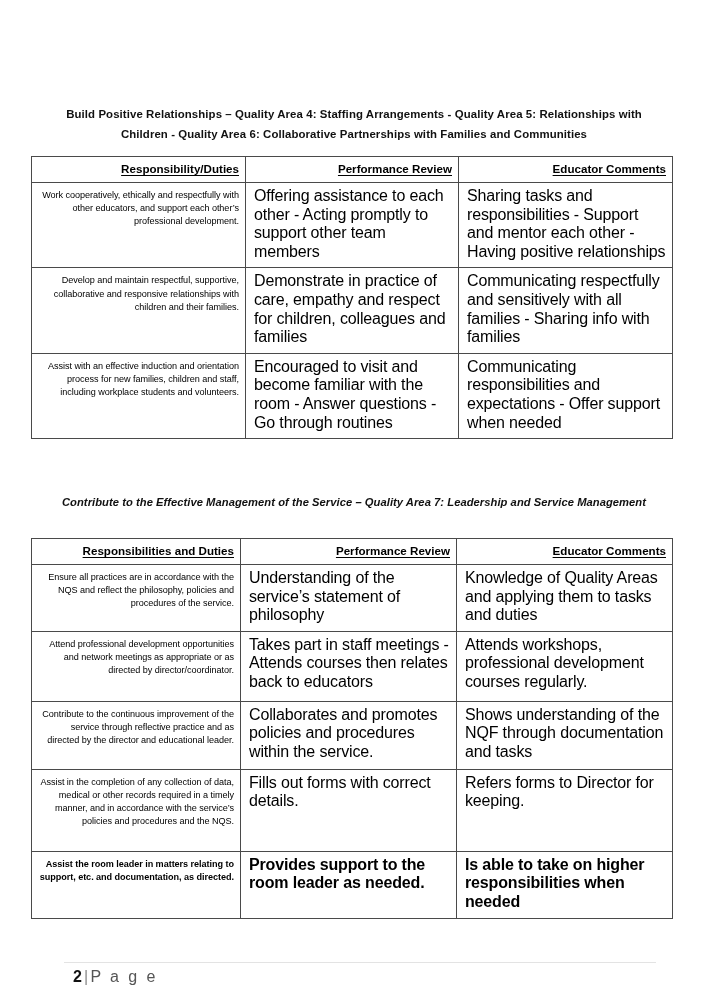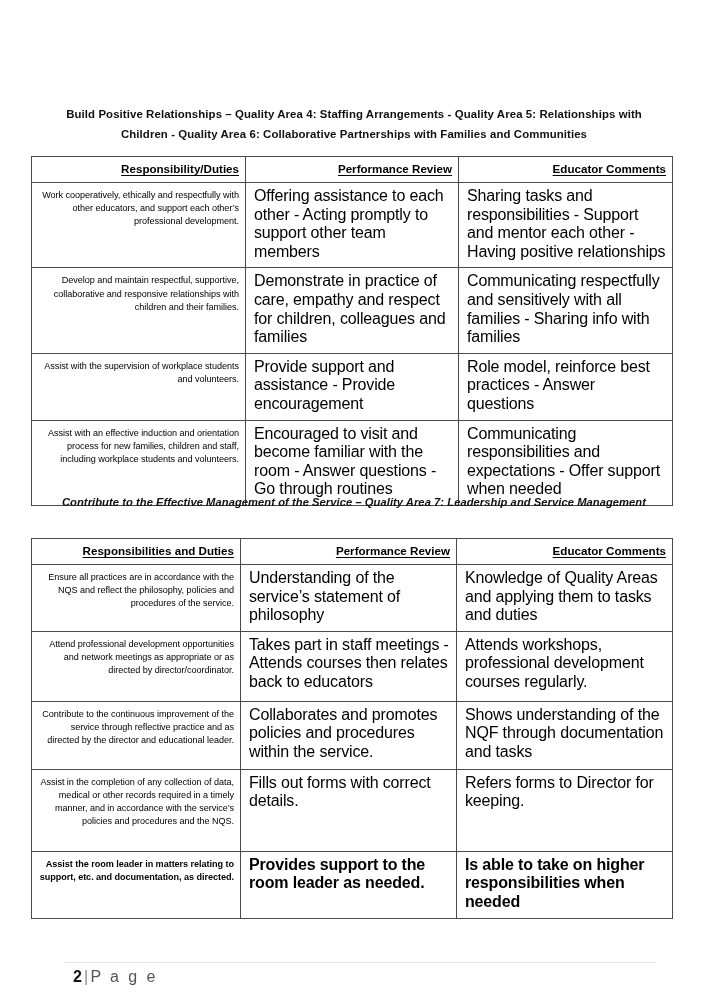--- a/index.html
+++ b/index.html
@@ -193,25 +193,20 @@
       <tr class="r1">
         <td class="col-duty">Work cooperatively, ethically and respectfully with other educators, and support each other’s professional development.</td>
         <td class="col-review">Offering assistance to each other -  Acting promptly to support other team members</td>
         <td class="col-comments">Sharing tasks and responsibilities -  Support and mentor each other - Having positive relationships</td>
       </tr>
       <tr class="r2">
         <td class="col-duty">Develop and maintain respectful, supportive, collaborative and responsive relationships with children and their families.</td>
         <td class="col-review">Demonstrate in practice of care, empathy and respect for children, colleagues and families</td>
         <td class="col-comments">Communicating respectfully and sensitively with all families - Sharing info with families</td>
       </tr>
-      <tr class="r3">
-        <td class="col-duty">Assist with the supervision of workplace students and volunteers.</td>
-        <td class="col-review">Provide support and assistance - Provide encouragement</td>
-        <td class="col-comments">Role model, reinforce best practices - Answer questions</td>
-      </tr>
       <tr class="r4">
         <td class="col-duty">Assist with an effective induction and orientation process for new families, children and staff, including workplace students and volunteers.</td>
         <td class="col-review">Encouraged to visit and become familiar with the room - Answer questions - Go through routines</td>
         <td class="col-comments">Communicating responsibilities and expectations  - Offer support when needed</td>
       </tr>
     </tbody>
   </table>
 
   <div class="section-heading italic" id="heading-2">Contribute to the Effective Management of the Service – Quality Area 7: Leadership and Service Management</div>
 

